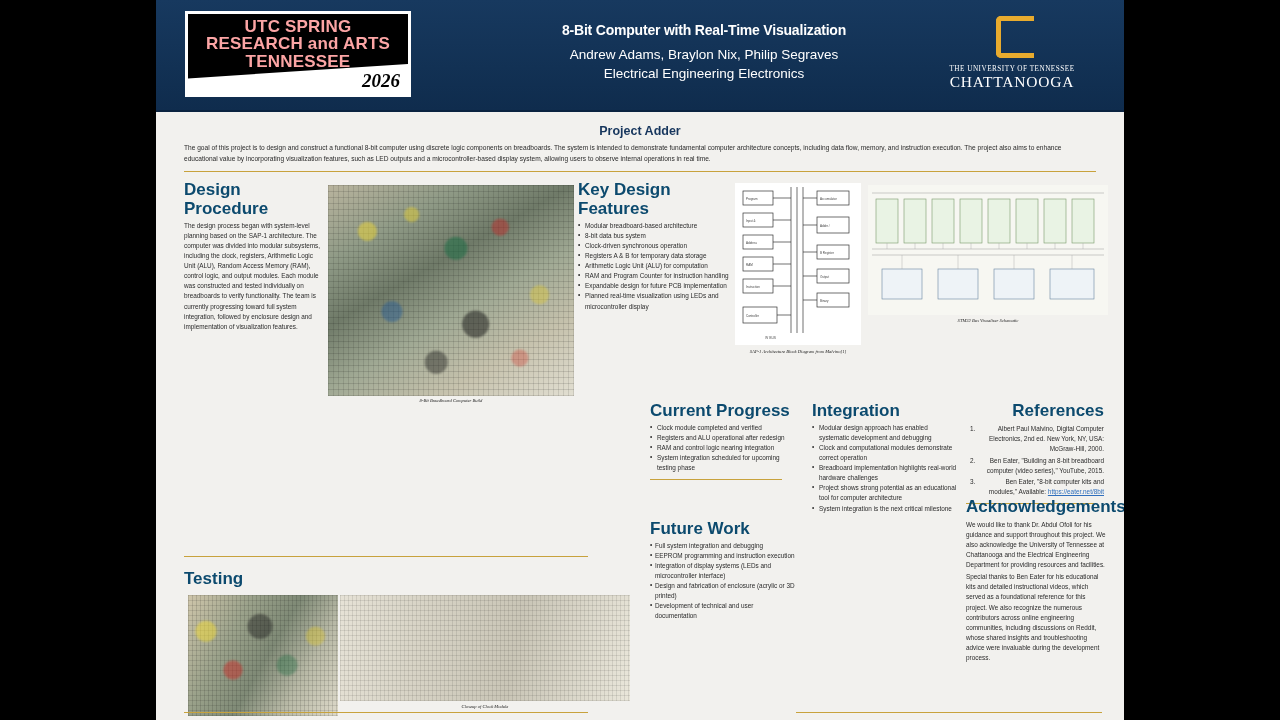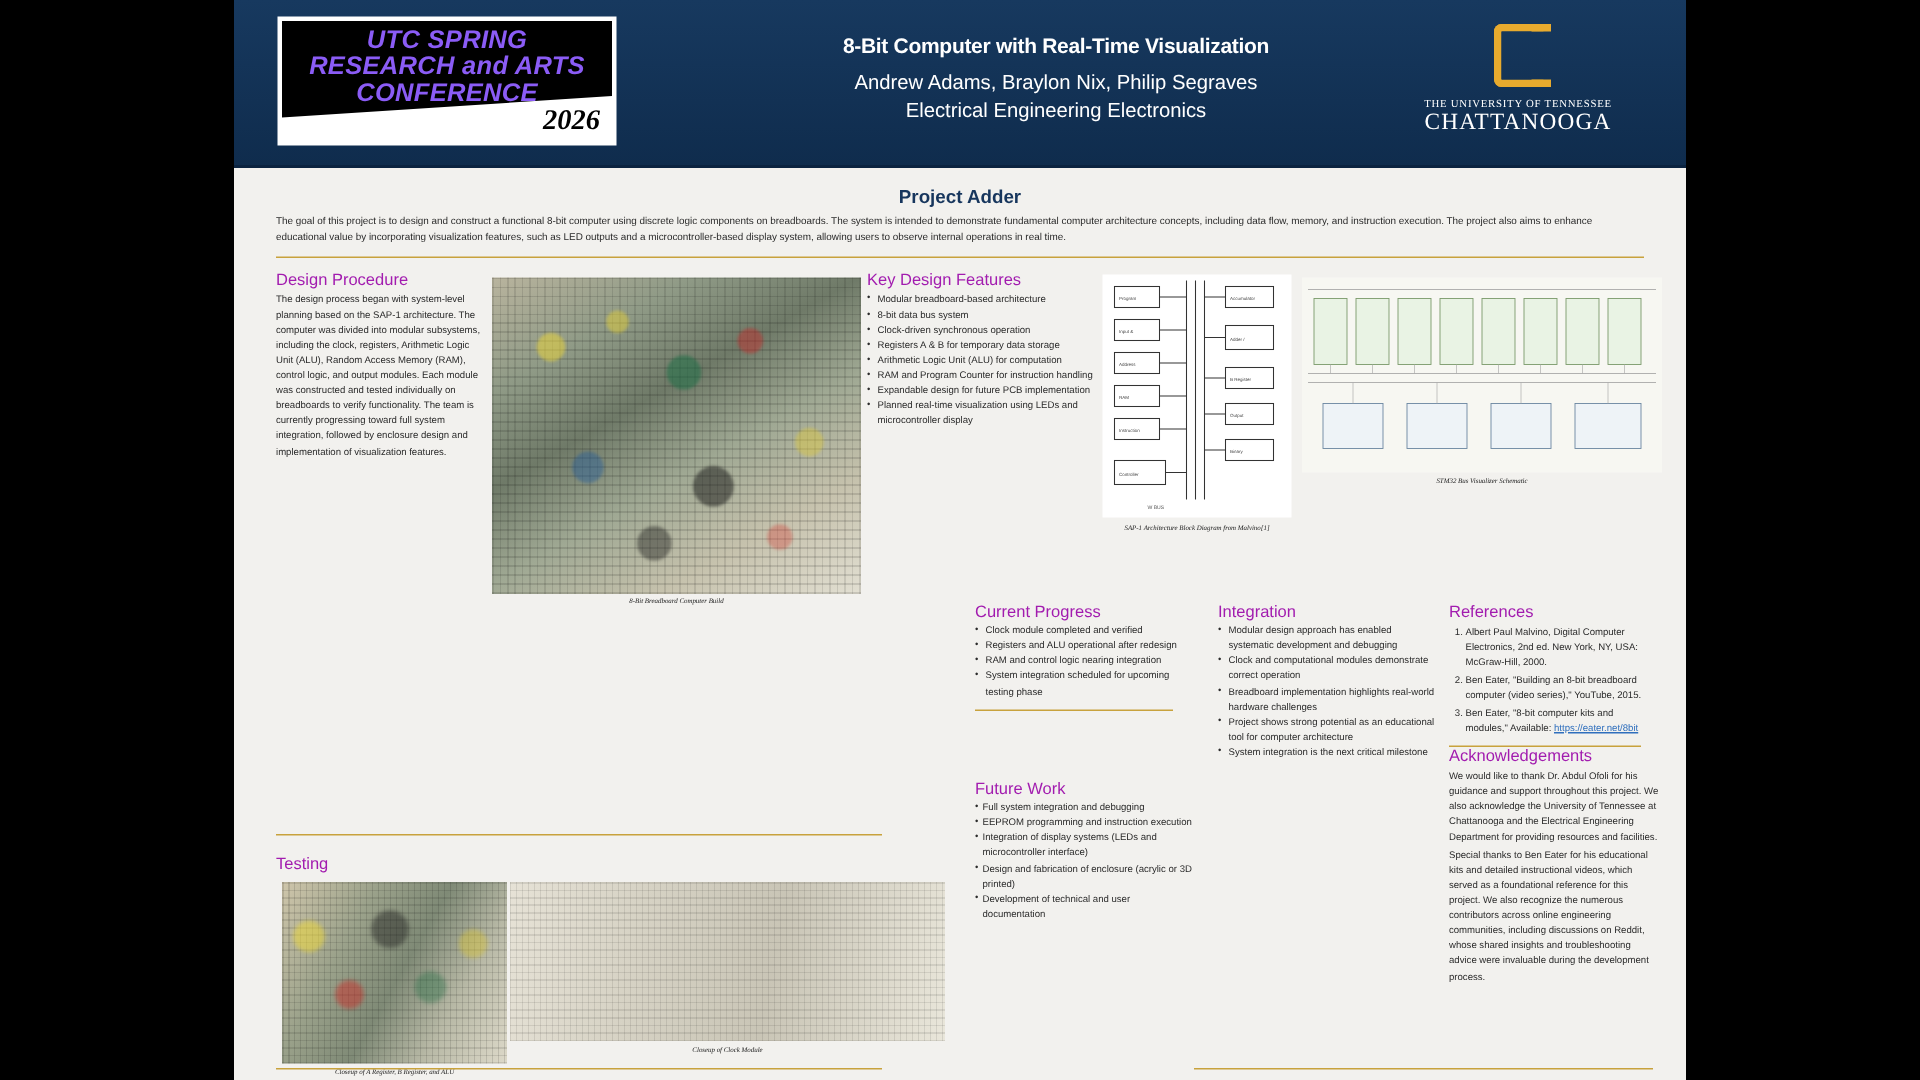--- a/index.html
+++ b/index.html
@@ -38,26 +38,25 @@
     background: #fff;
     padding: 3px;
   }
   .conf-inner {
     position: relative;
     width: 100%; height: 100%;
     background: #000;
     overflow: hidden;
   }
   .conf-l1, .conf-l2, .conf-l3 {
-    color: #8b5cf6;
+    color: #fca5a5;
     font-weight: bold;
     text-align: center;
     letter-spacing: 0.2px;
     line-height: 1.02;
-    font-style: italic;
   }
   .conf-l1 { font-size: 17px; margin-top: 4px; }
   .conf-l2 { font-size: 17px; }
   .conf-l3 { font-size: 17px; }
   .conf-wedge {
     position: absolute;
     left: 0; bottom: 0;
     width: 100%; height: 30px;
     background: #fff;
     clip-path: polygon(0 100%, 0 48%, 100% 0, 100% 100%);
@@ -141,23 +140,23 @@
     padding: 5px 16px 0 16px;
     text-align: left;
   }
   .rule {
     height: 0;
     border-top: 1.4px solid #c8a23c;
     margin: 7px 16px 0 16px;
   }
 
   .sect-h {
-    color: #a21caf;
-    font-weight: normal;
-    font-size: 11px;
+    color: #0c4a6e;
+    font-weight: bold;
+    font-size: 17px;
     line-height: 1.1;
     margin-bottom: 2px;
   }
   .body-txt {
     font-size: 6.4px;
     line-height: 1.58;
     color: #2b2b2b;
   }
   .body-txt ul { list-style: none; }
   .body-txt li { padding-left: 7px; position: relative; margin-bottom: 0px; }
@@ -256,21 +255,21 @@
 
 <div id="stage">
   <div id="poster">
 
     <div id="header">
 
       <div class="conf-logo">
         <div class="conf-inner">
           <div class="conf-l1">UTC SPRING</div>
           <div class="conf-l2">RESEARCH and ARTS</div>
-          <div class="conf-l3">CONFERENCE</div>
+          <div class="conf-l3">TENNESSEE</div>
           <div class="conf-wedge"></div>
           <div class="conf-year">2026</div>
         </div>
       </div>
 
       <div class="hdr-text">
         <div class="hdr-title">8-Bit Computer with Real-Time Visualization</div>
         <div class="hdr-line">Andrew Adams, Braylon Nix, Philip Segraves</div>
         <div class="hdr-line">Electrical Engineering Electronics</div>
       </div>
@@ -464,21 +463,21 @@
           <ul>
             <li>Modular design approach has enabled systematic development and debugging</li>
             <li>Clock and computational modules demonstrate correct operation</li>
             <li>Breadboard implementation highlights real-world hardware challenges</li>
             <li>Project shows strong potential as an educational tool for computer architecture</li>
             <li>System integration is the next critical milestone</li>
           </ul>
         </div>
       </div>
 
-      <div style="position:absolute; left:810px; top:278px; width:138px;">
+      <div style="position:absolute; left:810px; top:278px; width:138px;text-align:right;">
         <div class="sect-h">References</div>
         <div class="body-txt" style="margin-top:3px;">
           <ol>
             <li>Albert Paul Malvino, Digital Computer Electronics, 2nd ed. New York, NY, USA: McGraw-Hill, 2000.</li>
             <li>Ben Eater, "Building an 8-bit breadboard computer (video series)," YouTube, 2015.</li>
             <li><span>Ben Eater, "8-bit computer kits and modules," Available: </span><a class="ref-link" href="#">https://eater.net/8bit</a></li>
           </ol>
         </div>
         <div style="margin-top:6px; border-top:1.4px solid #c8a23c; width:128px;"></div>
       </div>

